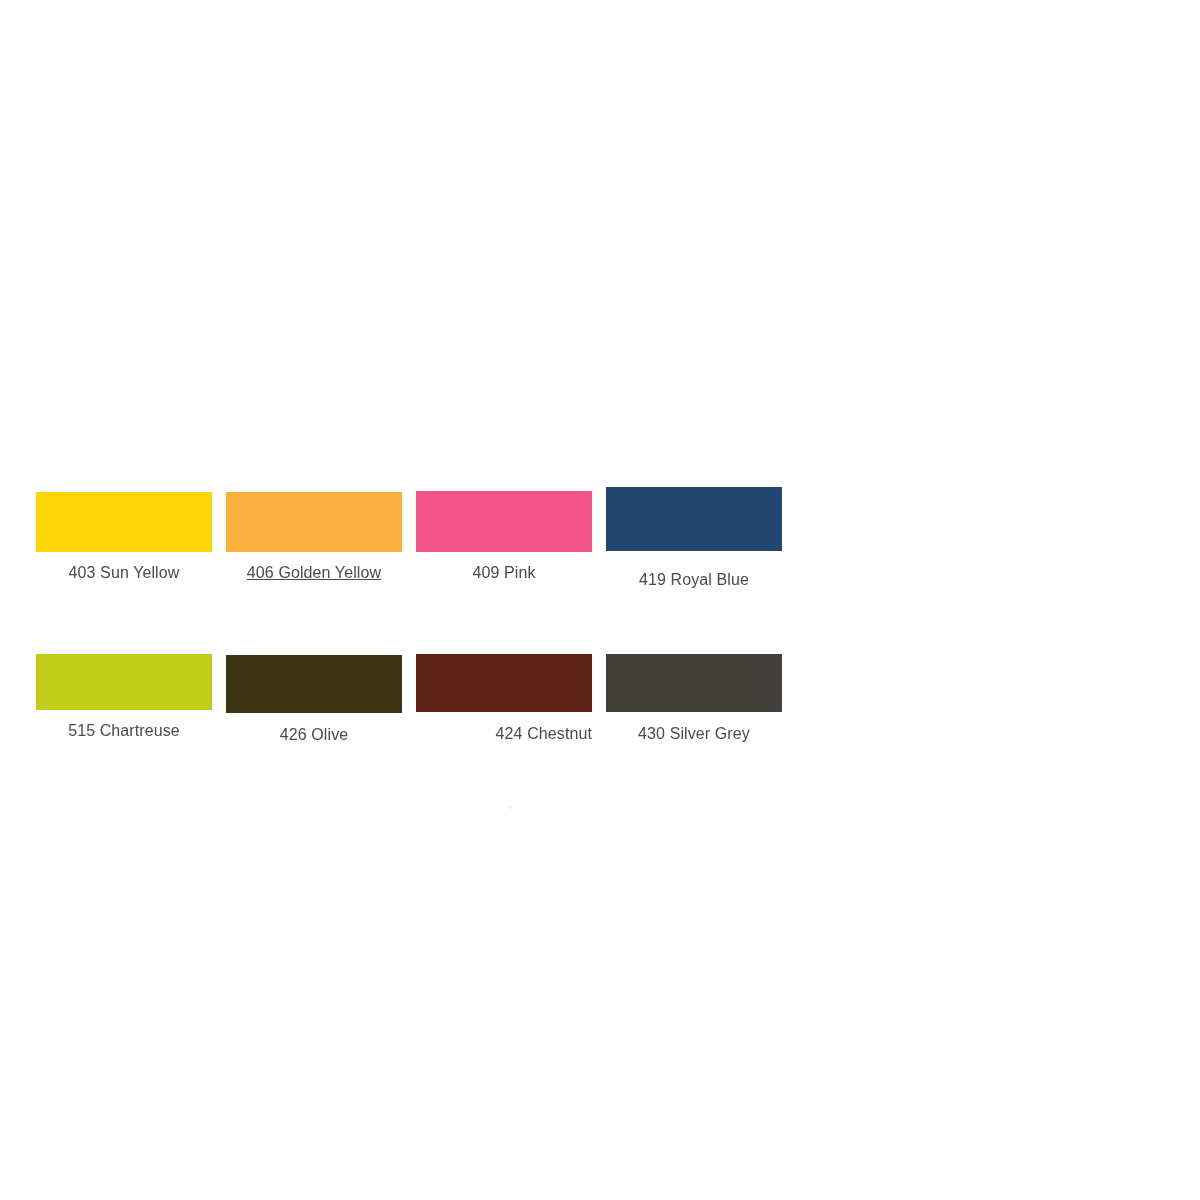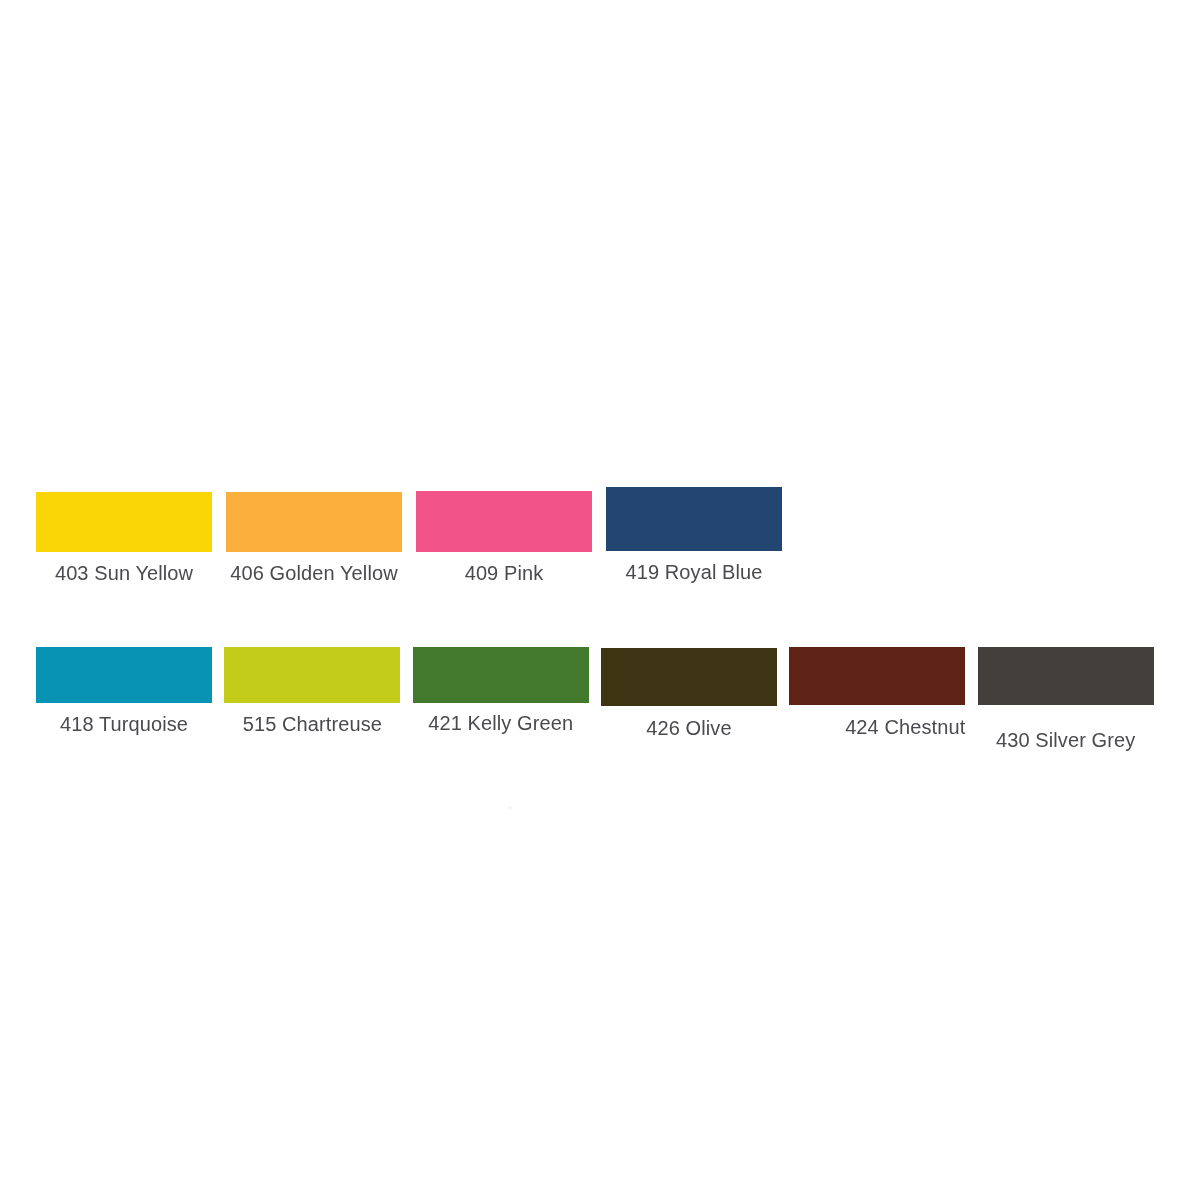--- a/index.html
+++ b/index.html
@@ -49,21 +49,21 @@
   .swatch-chip {
     width: 176px;
     height: 60px;
     display: block;
   }
 
   .swatch-label {
     width: 176px;
     text-align: center;
     font-family: "Liberation Sans", sans-serif;
-    font-size: 20px;
+    font-size: 16px;
     line-height: 18px;
     color: #4a4a4f;
     letter-spacing: 0.1px;
     margin-top: 12px;
     white-space: nowrap;
   }
 
   .faint-mark {
     position: absolute;
     left: 508px;
@@ -81,56 +81,48 @@
 
   <div class="chart-grid">
 
     <div class="swatch-row row-1">
       <div class="swatch-cell">
         <span class="swatch-chip" style="background: rgb(250, 214, 6); height: 60px; margin-top: 0px;"></span>
         <span class="swatch-label" style="margin-top: 12px;">403 Sun Yellow</span>
       </div>
       <div class="swatch-cell">
         <span class="swatch-chip" style="background: rgb(251, 175, 60); height: 60px; margin-top: 0px;"></span>
-        <span class="swatch-label" style="margin-top: 12px;">406 Golden Yellow</span>
+        <span class="swatch-label" style="margin-top: 12px; text-decoration: underline;">406 Golden Yellow</span>
       </div>
       <div class="swatch-cell">
         <span class="swatch-chip" style="background: rgb(242, 84, 138); height: 61px; margin-top: -1px;"></span>
         <span class="swatch-label" style="margin-top: 12px;">409 Pink</span>
       </div>
       <div class="swatch-cell">
         <span class="swatch-chip" style="background: rgb(35, 70, 112); height: 64px; margin-top: -5px;"></span>
-        <span class="swatch-label" style="margin-top: 12px; text-align: center;">419 Royal Blue</span>
+        <span class="swatch-label" style="margin-top: 20px; text-align: center;">419 Royal Blue</span>
       </div>
     </div>
 
     <div class="swatch-row row-2">
       <div class="swatch-cell">
-        <span class="swatch-chip" style="background: rgb(7, 147, 180); height: 56px; margin-top: 0px;"></span>
-        <span class="swatch-label" style="margin-top: 12px;">418 Turquoise</span>
-      </div>
-      <div class="swatch-cell">
         <span class="swatch-chip" style="background: rgb(195, 204, 25); height: 56px; margin-top: 0px;"></span>
         <span class="swatch-label" style="margin-top: 12px;">515 Chartreuse</span>
-      </div>
-      <div class="swatch-cell">
-        <span class="swatch-chip" style="background: rgb(66, 121, 44); height: 56px; margin-top: 0px;"></span>
-        <span class="swatch-label" style="margin-top: 11px;">421 Kelly Green</span>
       </div>
       <div class="swatch-cell">
         <span class="swatch-chip" style="background: rgb(61, 52, 20); height: 58px; margin-top: 1px;"></span>
         <span class="swatch-label" style="margin-top: 13px;">426 Olive</span>
       </div>
       <div class="swatch-cell">
         <span class="swatch-chip" style="background: rgb(94, 35, 22); height: 58px; margin-top: 0px;"></span>
         <span class="swatch-label" style="margin-top: 13px; text-align: right;">424 Chestnut</span>
       </div>
       <div class="swatch-cell">
         <span class="swatch-chip" style="background: rgb(67, 63, 58); height: 58px; margin-top: 0px;"></span>
-        <span class="swatch-label" style="margin-top: 26px;">430 Silver Grey</span>
+        <span class="swatch-label" style="margin-top: 13px;">430 Silver Grey</span>
       </div>
     </div>
 
   </div>
 
   <span class="faint-mark"></span>
 
 </div>
 
 </body></html>

